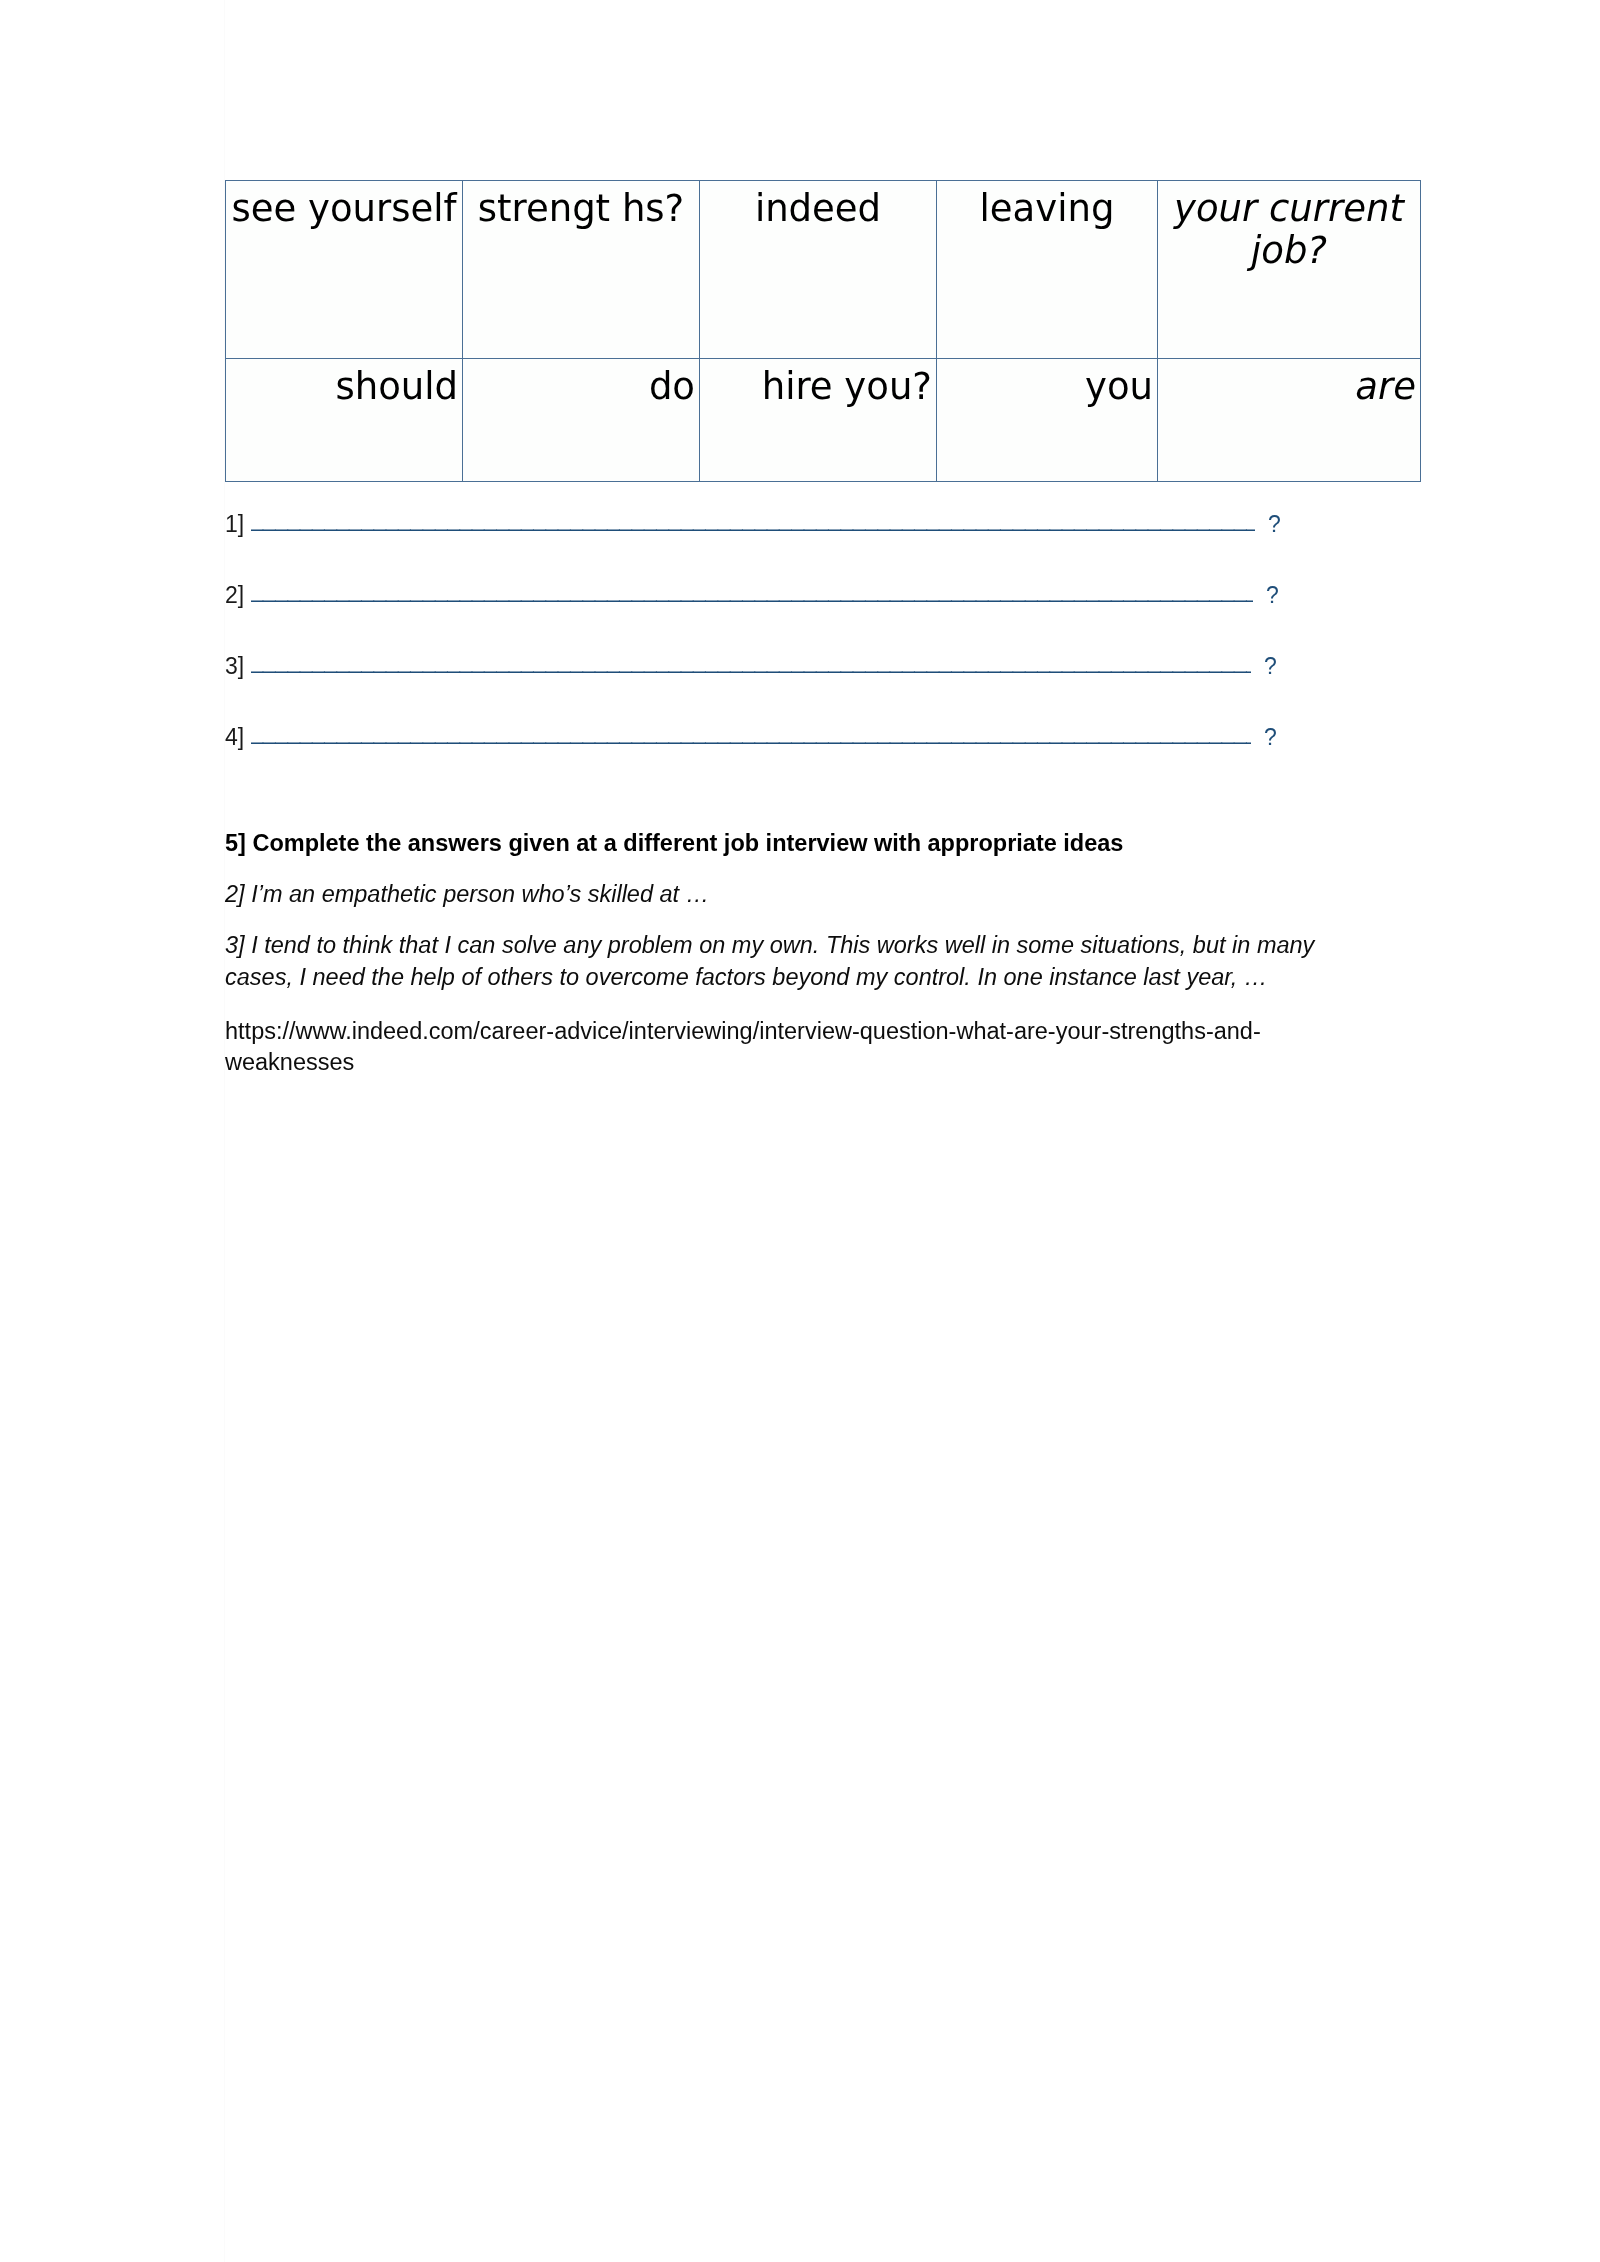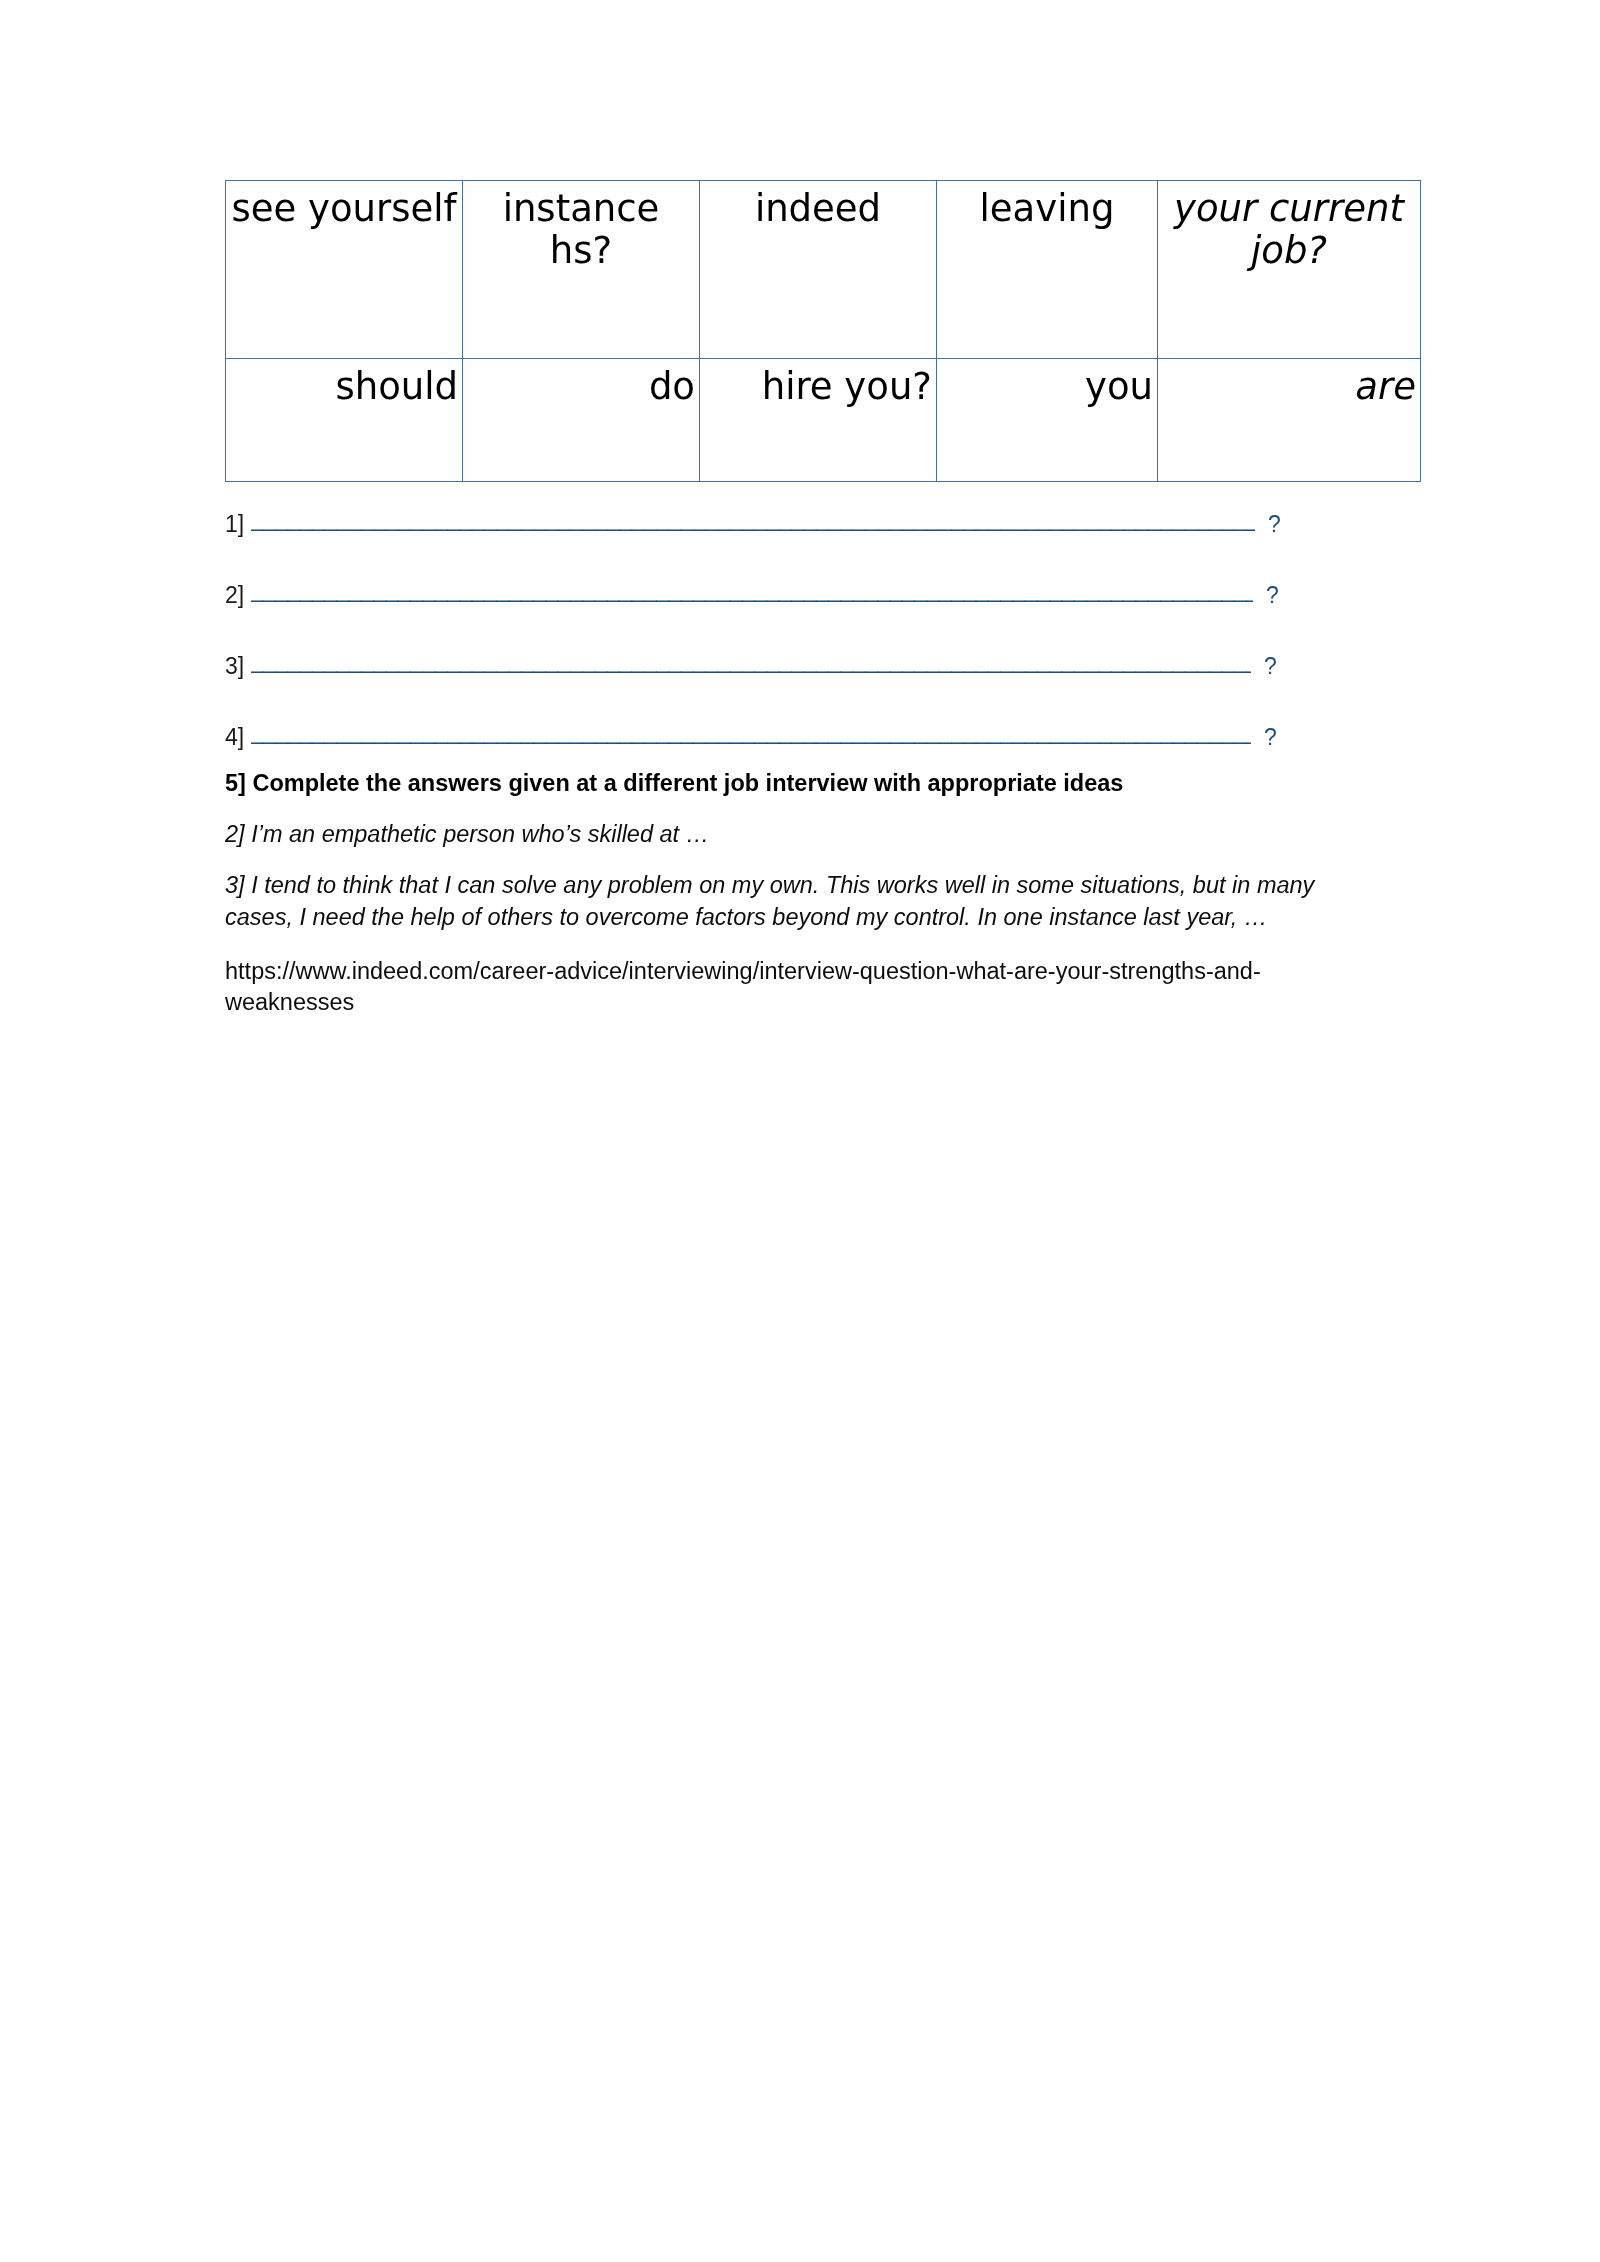--- a/index.html
+++ b/index.html
@@ -108,21 +108,21 @@
   }
   .r1 .blank-rule { width: 1004px; }
   .r2 .blank-rule { width: 1002px; }
   .r3 .blank-rule { width: 1000px; }
   .r4 .blank-rule { width: 1000px; }
 
   
   .ex5 {
     position: absolute;
     left: 0px;
-    top: 768px;
+    top: 828px;
     width: 1125px;
   }
   .ex5-heading {
     font-family: "Liberation Sans", sans-serif;
     font-weight: bold;
     font-size: 23.5px;
     line-height: 1.30;
     color: #000000;
   }
   .ex5-item {
@@ -150,21 +150,21 @@
 <div class="page">
 
   <div class="margin-rule"></div>
 
   <div class="content">
 
     <table class="wordbank">
       <tbody>
           <tr class="row1">
         <td class="wb-c1">see yourself</td>
-        <td class="wb-c2">instance hs?</td>
+        <td class="wb-c2">strengt hs?</td>
         <td class="wb-c3">indeed</td>
         <td class="wb-c4">leaving</td>
         <td class="wb-c5">your current job?</td>
       </tr>
       <tr class="row2">
         <td class="wb-c1">should</td>
         <td class="wb-c2">do</td>
         <td class="wb-c3">hire you?</td>
         <td class="wb-c4">you</td>
         <td class="wb-c5">are</td>

